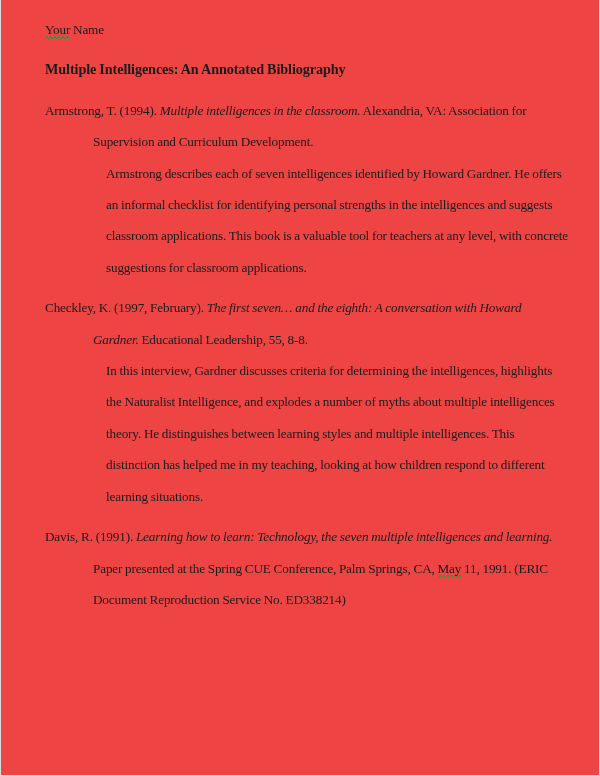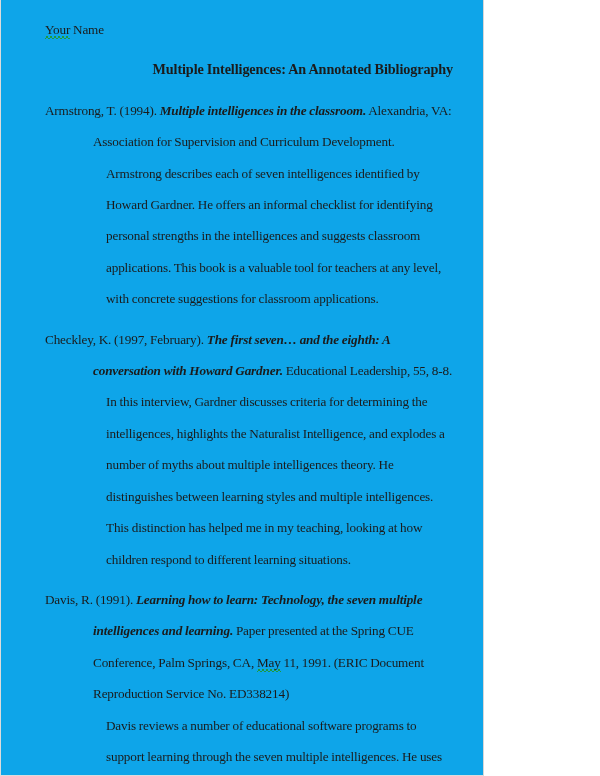--- a/index.html
+++ b/index.html
@@ -11,23 +11,23 @@
   body {
     width: 600px;
     height: 776px;
     overflow: hidden;
     font-family: "Liberation Serif", "DejaVu Serif", serif;
     color: #1b1b1b;
   }
   #page {
     position: relative;
     box-sizing: border-box;
-    width: 484px;
+    width: 600px;
     height: 776px;
-    background: #0ea5e9;
+    background: #ef4444;
     border-left: 1px solid #dcdcdc;
     border-right: 1px solid #d6d6d6;
     border-bottom: 1px solid #dcdcdc;
     padding: 14px 30px 0 44px;
     overflow: hidden;
   }
   .doc {
     font-size: 13.2px;
     line-height: 31.4px;
     text-align: left;
@@ -36,39 +36,39 @@
   }
   .heading-line {
     margin: 0;
     white-space: nowrap;
   }
   .title {
     margin: 0;
     padding-top: 9px;
     font-size: 14.2px;
     font-weight: bold;
-    text-align: right;
+    text-align: left;
     letter-spacing: -0.1px;
     white-space: nowrap;
   }
   .entry {
     margin: 0;
     padding-top: 9px;
   }
   .citation {
     margin: 0;
     padding-left: 48px;
     text-indent: -48px;
   }
   .annotation {
     margin: 0;
     padding-left: 61px;
     text-indent: 0;
   }
-  .it { font-style: italic; font-weight: bold; }
+  .it { font-style: italic; }
   .grammar {
     
     background-image:
       linear-gradient(45deg, transparent 45%, #1f9a3c 45%, #1f9a3c 58%, transparent 58%),
       linear-gradient(-45deg, transparent 45%, #1f9a3c 45%, #1f9a3c 58%, transparent 58%);
     background-size: 4px 3px;
     background-repeat: repeat-x;
     background-position: 0 100%;
     padding-bottom: 2px;
   }
@@ -90,17 +90,16 @@
       <p class="annotation">Armstrong describes each of seven intelligences identified by Howard Gardner. He offers an informal checklist for identifying personal strengths in the intelligences and suggests classroom applications. This book is a valuable tool for teachers at any level, with concrete suggestions for classroom applications.</p>
     </div>
 
     <div class="entry">
       <p class="citation"><span>Checkley, K. (1997, February). </span><span class="it">The first seven… and the eighth: A conversation with Howard Gardner.</span><span> Educational Leadership, 55, 8-8.</span></p>
       <p class="annotation">In this interview, Gardner discusses criteria for determining the intelligences, highlights the Naturalist Intelligence, and explodes a number of myths about multiple intelligences theory. He distinguishes between learning styles and multiple intelligences. This distinction has helped me in my teaching, looking at how children respond to different learning situations.</p>
     </div>
 
     <div class="entry">
       <p class="citation"><span>Davis, R. (1991). </span><span class="it">Learning how to learn: Technology, the seven multiple intelligences and learning.</span><span> Paper presented at the Spring CUE Conference, Palm Springs, CA, </span><span class="grammar">May</span><span> 11, 1991. (ERIC Document Reproduction Service No. ED338214)</span></p>
-      <p class="annotation">Davis reviews a number of educational software programs to support learning through the seven multiple intelligences. He uses Snooper Troops as an</p>
     </div>
 
   </div>
 </div>
 
 </body></html>

